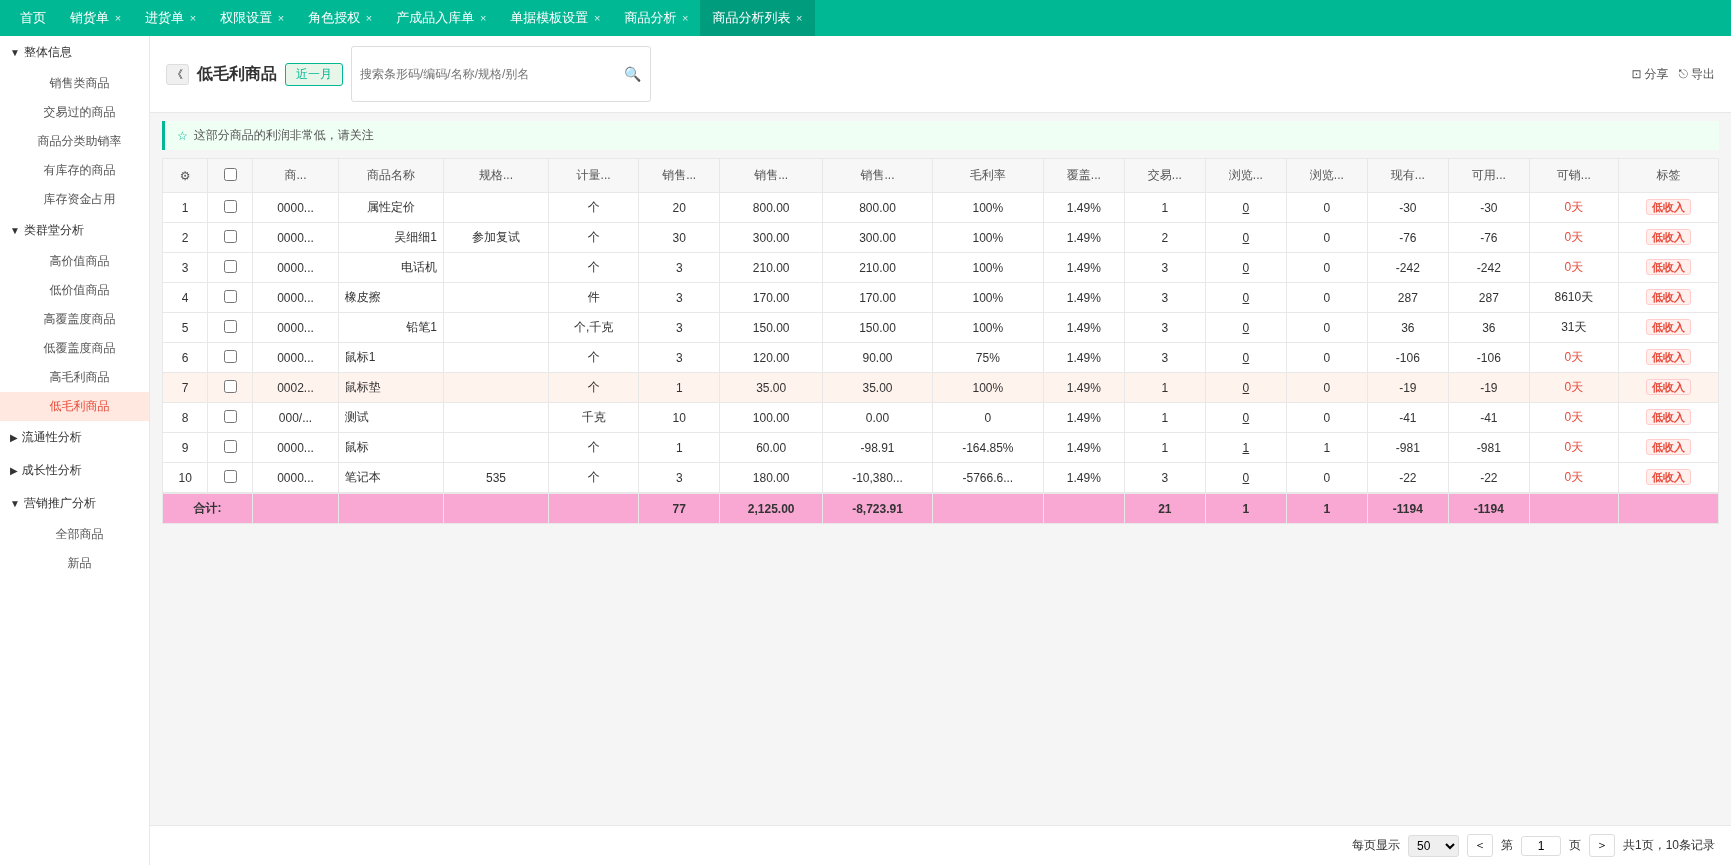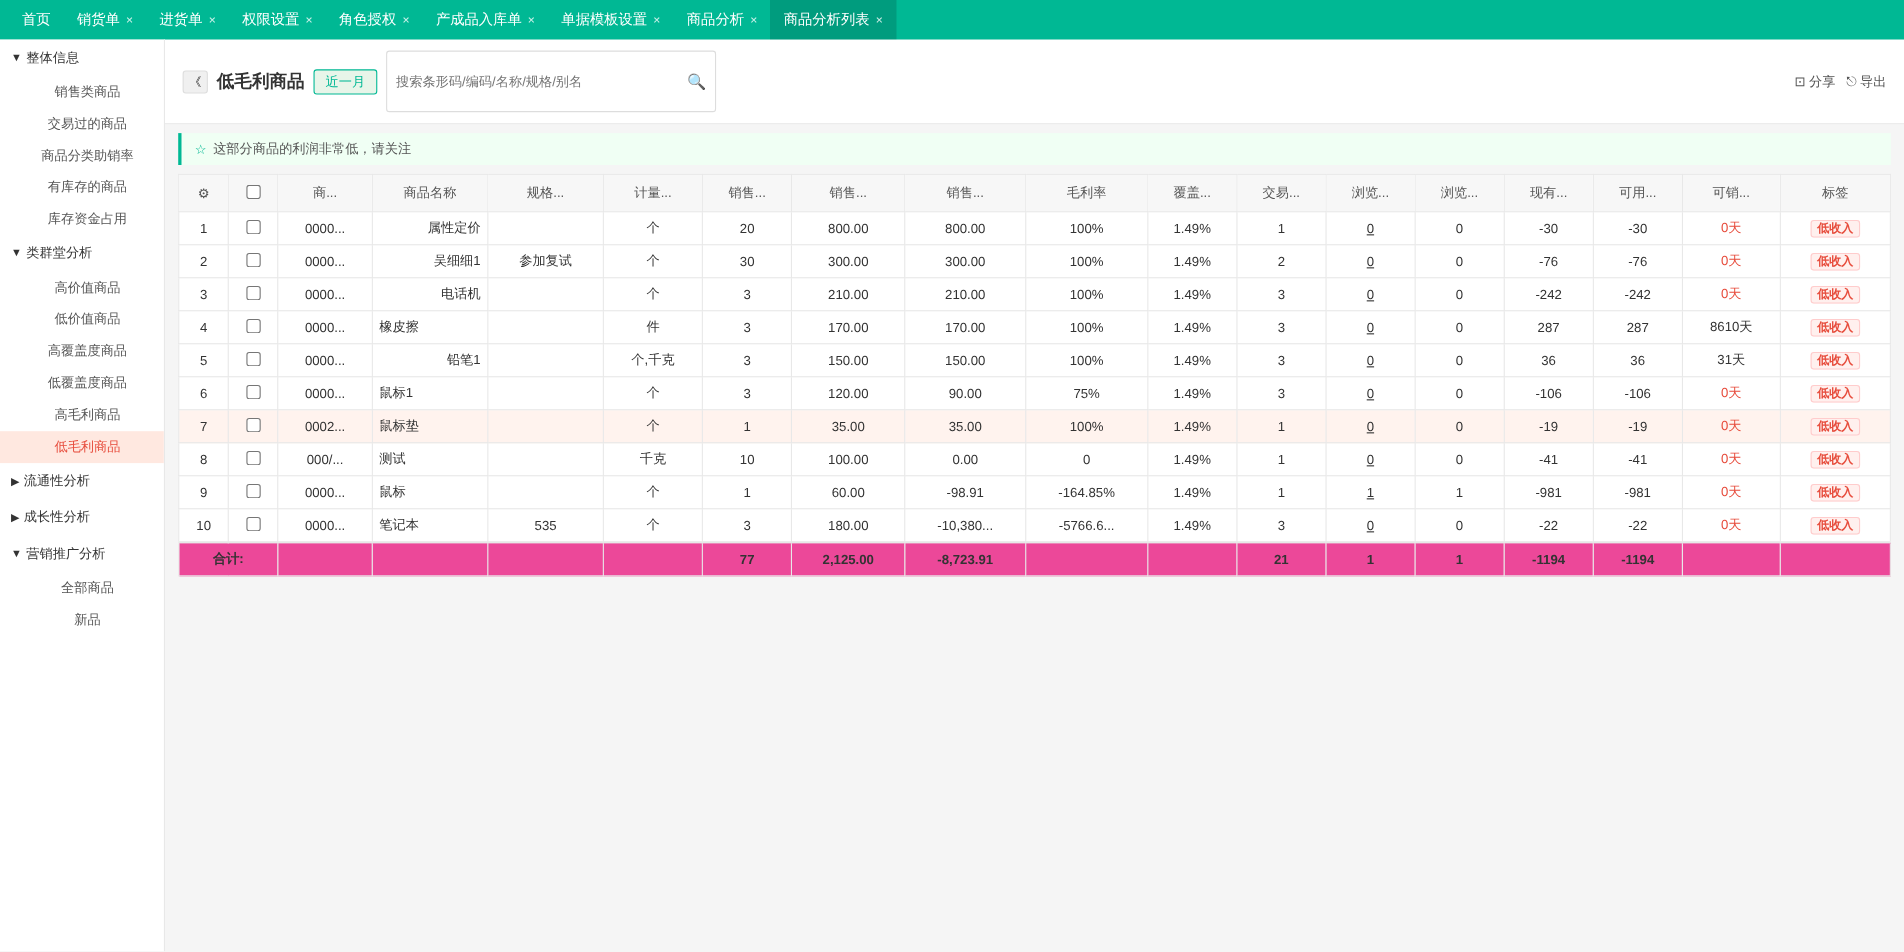--- a/index.html
+++ b/index.html
@@ -174,21 +174,21 @@
     .underline-link { text-decoration: underline; cursor: pointer; color: #333; }
 
     
     .footer-row {
       background: #fff9f0;
       border-top: 2px solid #e8e8e8;
     }
     .footer-row td {
       font-weight: bold;
       color: #333;
-      background: #ec4899;
+      background: #f9a8d4;
     }
 
     
     .pagination {
       display: flex;
       align-items: center;
       justify-content: flex-end;
       padding: 8px 16px;
       background: #fff;
       border-top: 1px solid #e8e8e8;
@@ -332,21 +332,21 @@
             <th>可用...</th>
             <th>可销...</th>
             <th>标签</th>
           </tr>
         </thead>
         <tbody id="table-body">
         <tr>
     <td>1</td>
     <td><input type="checkbox" style=""></td>
     <td>0000...</td>
-    <td style="text-align:right">属性定价</td>
+    <td style="text-align:center">属性定价</td>
     <td></td>
     <td>个</td>
     <td>20</td>
     <td>800.00</td>
     <td>800.00</td>
     <td>100%</td>
     <td>1.49%</td>
     <td>1</td>
     <td><span class="underline-link">0</span></td>
     <td>0</td>
@@ -553,15 +553,29 @@
             <td>1</td>
             <td>-1194</td>
             <td>-1194</td>
             <td></td>
             <td></td>
           </tr>
         </tfoot>
       </table>
     </div>
 
+    <div class="pagination">
+      <span>每页显示</span>
+      <select>
+        <option>50</option>
+        <option>100</option>
+        <option>200</option>
+      </select>
+      <button>＜</button>
+      <span>第</span>
+      <input type="text" class="page-num-input" value="1" style="">
+      <span>页</span>
+      <button>＞</button>
+      <span>共1页，10条记录</span>
+    </div>
 
   </div>
 </div>
 
 </body></html>

